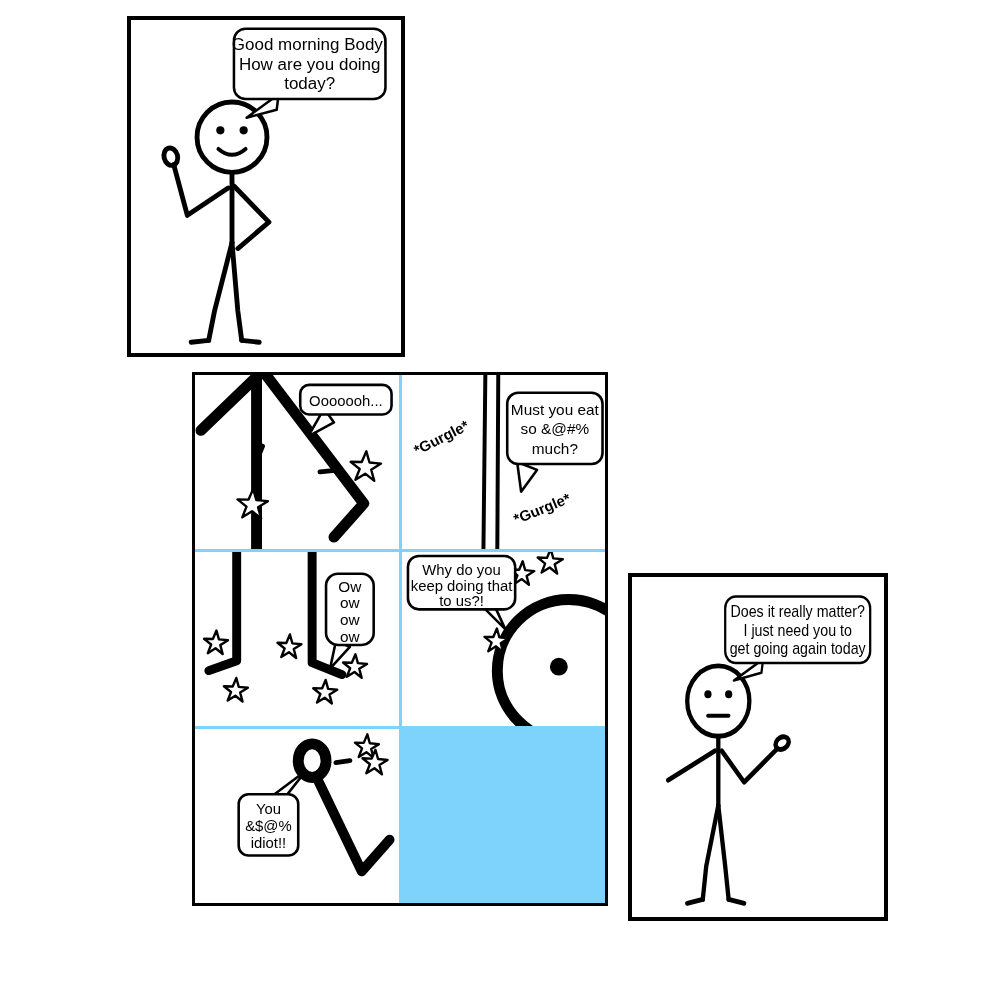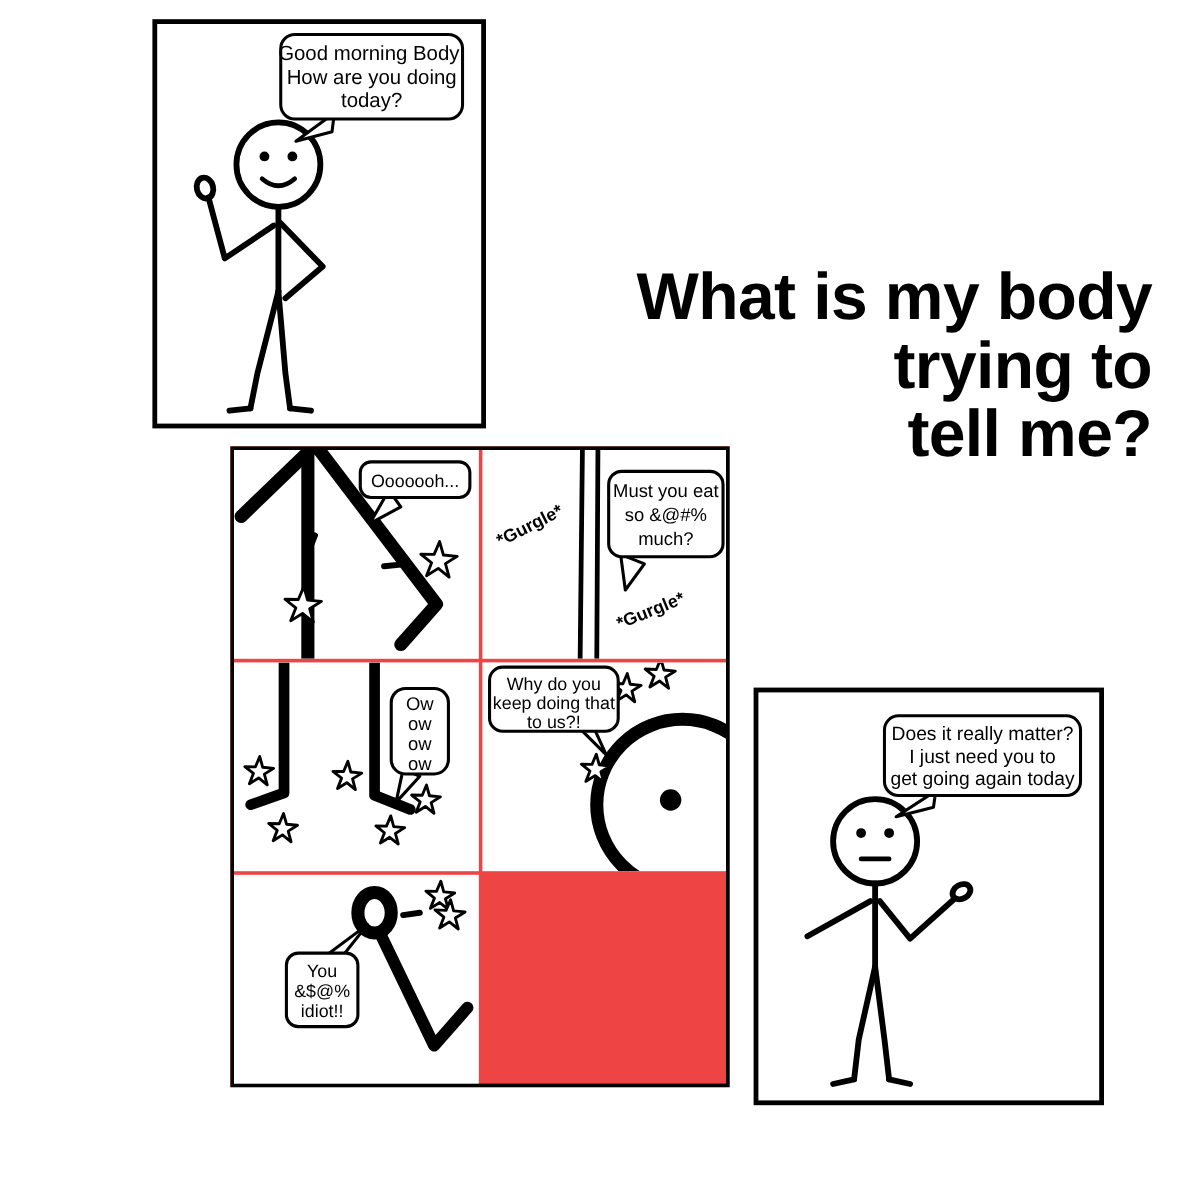--- a/index.html
+++ b/index.html
@@ -52,40 +52,40 @@
   }
 
   
   .char-panel {
     position: absolute;
     border: 4px solid #000000;
     background: #ffffff;
     box-sizing: border-box;
   }
   #panel-person-top    { left: 127px; top: 16px;  width: 278px; height: 341px; }
-  #panel-person-bottom { left: 628px; top: 573px; width: 292px; height: 348px; }
+  #panel-person-bottom { left: 628px; top: 573px; width: 260px; height: 348px; }
 
   .char-panel svg,
   .grid-cell svg {
     display: block;
     width: 100%;
     height: 100%;
   }
 
   
   #body-grid {
     position: absolute;
     left: 192px;
     top: 372px;
     width: 416px;
     height: 534px;
     display: grid;
     grid-template-columns: 1fr 1fr;
     grid-template-rows: 1fr 1fr 1fr;
-    background: #ef4444;
+    background: #7dd3fc;
     gap: 3px;
     border: 3px solid #000000;
     box-sizing: border-box;
   }
   .grid-cell {
     position: relative;
     background: #ffffff;
     overflow: hidden;
   }
 
@@ -137,23 +137,20 @@
       <g>
         <path d="M119 100 L152 76 L150 92 Z" class="bubble-shape"></path>
         <rect x="106" y="9" width="156" height="72" rx="12" ry="12" class="bubble-shape"></rect>
         <text class="bubble-text" x="184" y="31" font-size="17.5">Good morning Body!</text>
         <text class="bubble-text" x="184" y="51" font-size="17.5">How are you doing</text>
         <text class="bubble-text" x="184" y="71" font-size="17.5">today?</text>
       </g>
     </svg>
   </div>
 
-  <div class="headline">What is my body
-trying to
-tell me?</div>
 
   <div id="body-grid">
 
     <div class="grid-cell">
       <svg viewBox="0 0 205 176" preserveAspectRatio="none">
         <path d="M62 -4 L62 180" class="ink" stroke-width="11"></path>
         <path d="M66 -2 L6 56" class="ink" stroke-width="11"></path>
         <path d="M70 -2 L170 130 L140 164" class="ink" stroke-width="11"></path>
         <path d="M60 92 L68 72" class="ink" stroke-width="5"></path>
         <path d="M126 98 L146 96" class="ink" stroke-width="5"></path>

